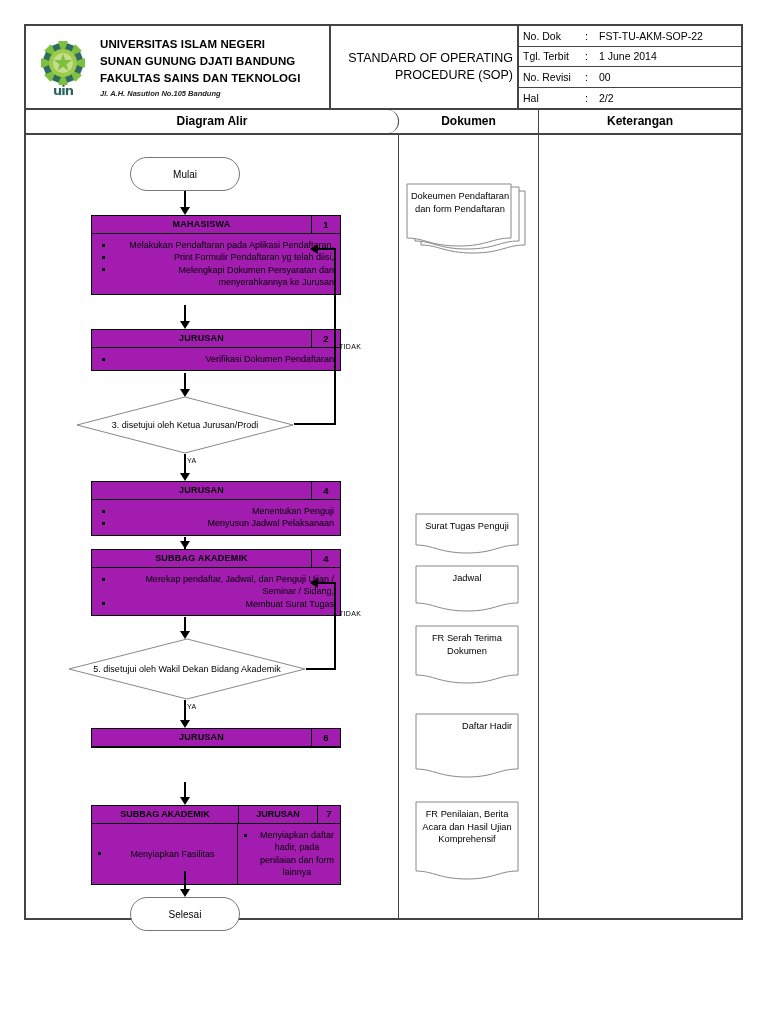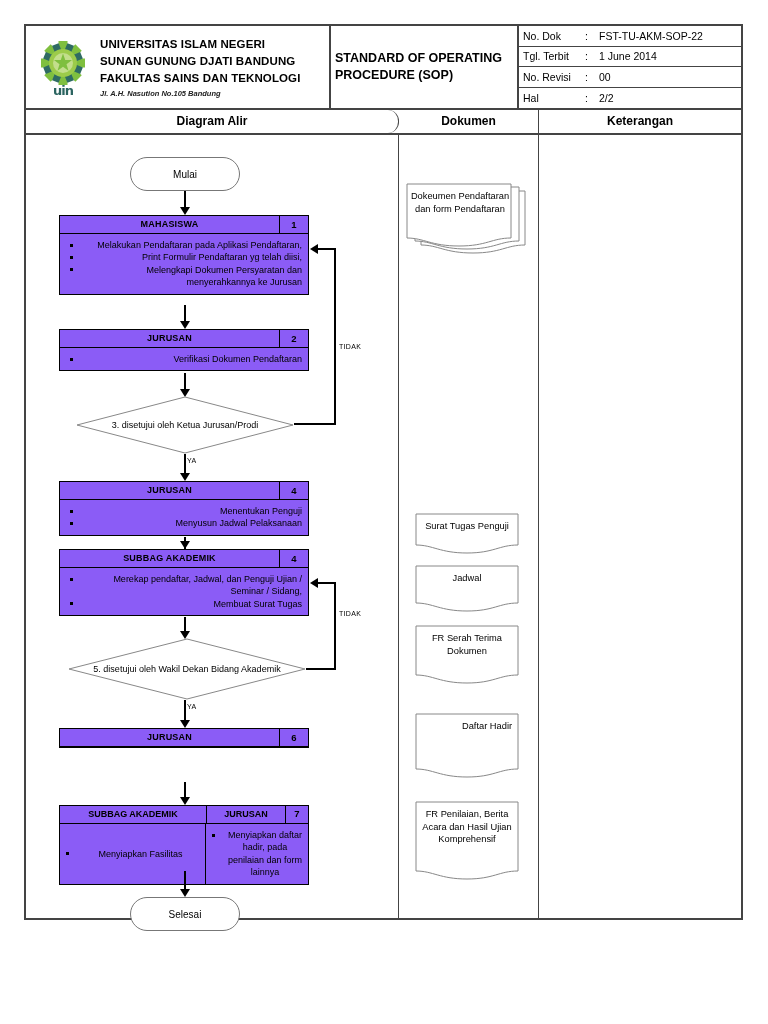--- a/index.html
+++ b/index.html
@@ -12,21 +12,21 @@
   
   .hdr{display:flex;border-bottom:2px solid #444;}
   .hdr-logo{width:305px;box-sizing:border-box;border-right:2px solid #444;display:flex;align-items:center;padding:4px 2px 4px 6px;}
   .logo-wrap{width:62px;flex:0 0 62px;display:flex;flex-direction:column;align-items:center;justify-content:center;}
   .logo-mark{width:50px;height:50px;display:block;}
   .logo-word{font-family:"DejaVu Sans",sans-serif;font-size:13px;font-weight:700;color:#2b6460;letter-spacing:-1px;line-height:10px;margin-top:-2px;}
   .hdr-univ{flex:1;padding-left:6px;}
   .hdr-univ .l{font-weight:700;font-size:11.5px;line-height:17px;letter-spacing:.1px;}
   .hdr-univ .addr{font-size:7.5px;font-style:italic;font-weight:700;color:#222;margin-top:2px;}
 
-  .hdr-sop{width:188px;box-sizing:border-box;border-right:2px solid #444;display:flex;align-items:center;justify-content:center;text-align:left;font-weight:700;font-size:12.5px;line-height:17px;padding:4px;}
+  .hdr-sop{width:188px;box-sizing:border-box;border-right:2px solid #444;display:flex;align-items:center;justify-content:center;text-align:right;font-weight:400;font-size:12.5px;line-height:17px;padding:4px;}
 
   .hdr-meta{flex:1;display:flex;flex-direction:column;}
   .meta-row{display:flex;align-items:center;height:20.5px;border-bottom:1px solid #444;font-size:10.5px;padding-left:4px;box-sizing:border-box;}
   .meta-row:last-child{border-bottom:none;}
   .meta-k{width:62px;flex:0 0 62px;}
   .meta-c{width:14px;flex:0 0 14px;}
   .meta-v{flex:1;}
 
   
   .title-band{border-bottom:2px solid #444;text-align:center;font-weight:700;font-size:13px;padding:3px 0 4px;}
@@ -43,21 +43,21 @@
   .bb-1{width:373px;box-sizing:border-box;border-right:1px solid #444;position:relative;}
   .bb-2{width:140px;box-sizing:border-box;border-right:1px solid #444;position:relative;}
   .bb-3{flex:1;position:relative;}
 
   
   .fc{position:absolute;left:0;top:0;width:373px;height:783px;}
   .node{position:absolute;box-sizing:border-box;}
 
   .terminator{border:1px solid #777;border-radius:22px;display:flex;align-items:center;justify-content:center;font-size:10px;background:#fff;}
 
-  .proc{border:1.6px solid #000;background:#8b5cf6;}
+  .proc{border:1.6px solid #000;background:#a21caf;margin-left:32px;}
   .proc-hd{display:flex;border-bottom:1.6px solid #000;height:17px;}
   .proc-hd .t{flex:1;text-align:center;font-weight:700;font-size:9px;line-height:17px;letter-spacing:.2px;}
   .proc-hd .n{width:28px;flex:0 0 28px;border-left:1.6px solid #000;text-align:center;font-weight:700;font-size:9.5px;line-height:17px;}
   .proc-bd{padding:5px 6px 5px 4px;}
   .proc-bd ul{margin:0;padding:0;list-style:none;text-align:right;}
   .proc-bd li{font-size:9px;line-height:12.4px;padding-left:18px;position:relative;}
   .proc-bd li:before{content:"";position:absolute;left:6px;top:4.5px;width:3px;height:3px;background:#000;}
 
   
   .lane-hd{display:flex;border-bottom:1.6px solid #000;height:17px;}

